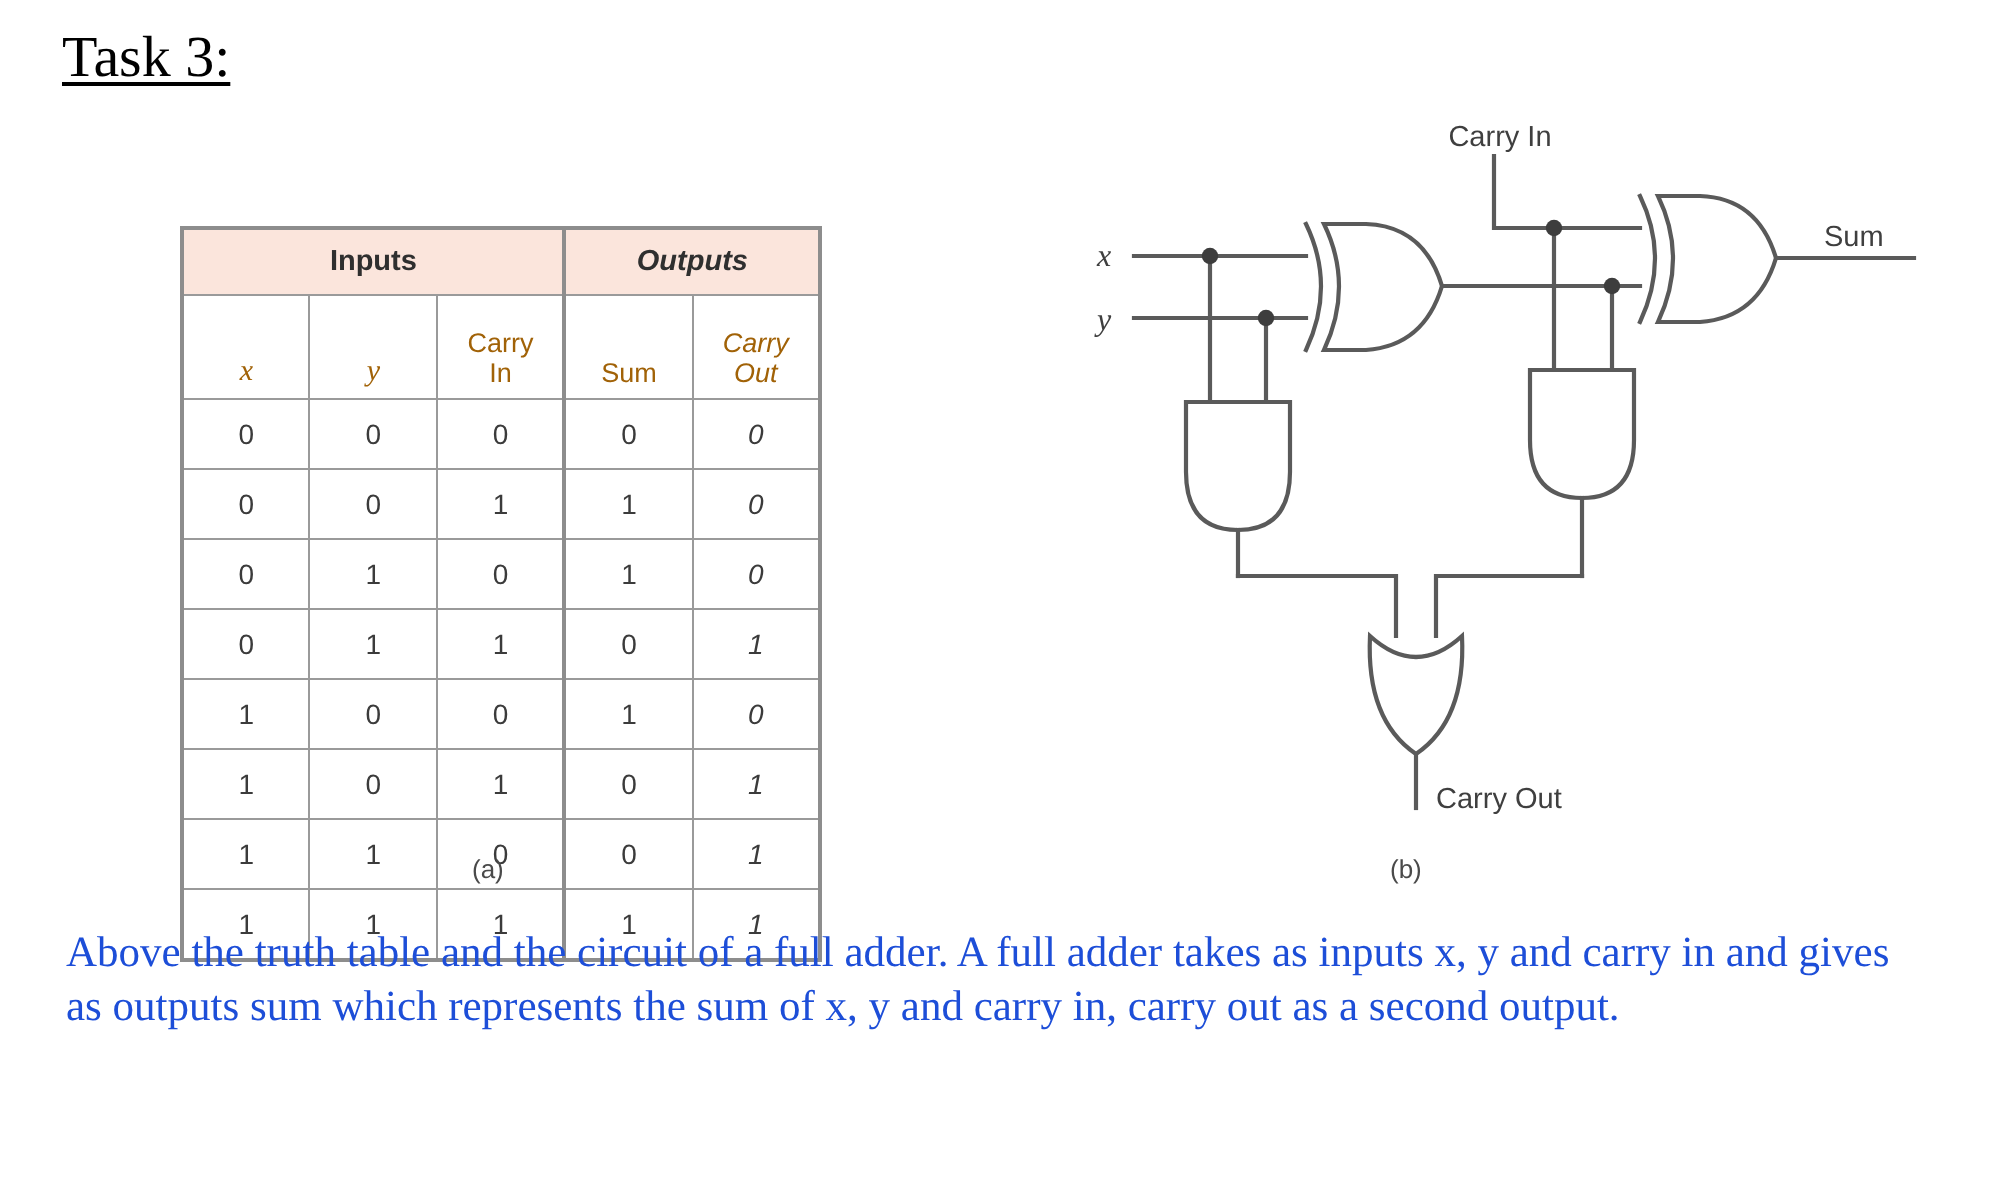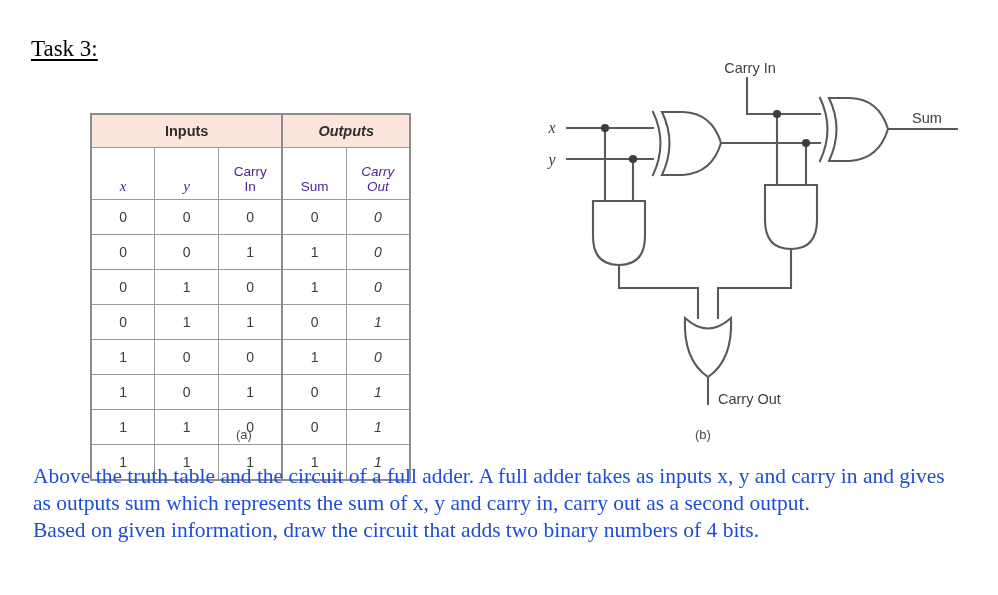--- a/index.html
+++ b/index.html
@@ -15,27 +15,26 @@
     font-family: "Liberation Serif", serif;
     color: #000000;
   }
 
   
   #task-heading {
     position: absolute;
     left: 31px;
     top: 16px;
     font-family: "Liberation Serif", serif;
-    font-size: 23px;
+    font-size: 29px;
     line-height: 26px;
     color: #000;
     text-decoration: underline;
     text-underline-offset: 3px;
     white-space: nowrap;
-    margin-top: 20px;
   }
 
   
   #truth-table-wrap {
     position: absolute;
     left: 90px;
     top: 113px;
     width: 321px;
   }
   table.tt {
@@ -57,21 +56,21 @@
     font-weight: bold;
     font-size: 14.5px;
     height: 24px;
     color: #2f2f2f;
   }
   table.tt th.sub {
     height: 42px;
     font-weight: normal;
     font-size: 13.5px;
     line-height: 15px;
-    color: #4c1d95;
+    color: #a16207;
     vertical-align: bottom;
     padding-bottom: 5px;
     margin-top: 28px;
   }
   table.tt th.sub .it {
     font-family: "Liberation Serif", serif;
     font-style: italic;
     font-size: 15px;
   }
   table.tt td.val {
@@ -271,14 +270,13 @@
       <text id="lbl-carry-out" x="198" y="364" font-size="14.5" text-anchor="start">Carry Out</text>
     </g>
   </svg>
 </div>
 
 <div class="subcap" id="caption-a">(a)</div>
 <div class="subcap" id="caption-b">(b)</div>
 
 <div id="description">
   <p>Above the truth table and the circuit of a full adder. A full adder takes as inputs x, y and carry in and gives as outputs sum which represents the sum of x, y and carry in, carry out as a second output.</p>
-  <p>Based on given information, draw the circuit that adds two binary numbers of 4 bits.</p>
 </div>
 
 </body></html>

